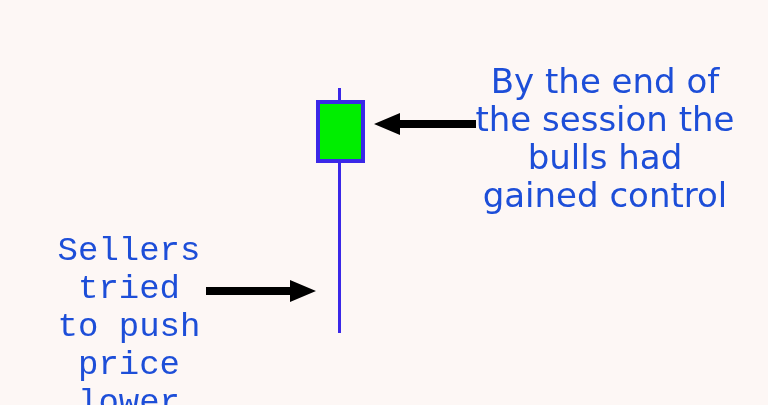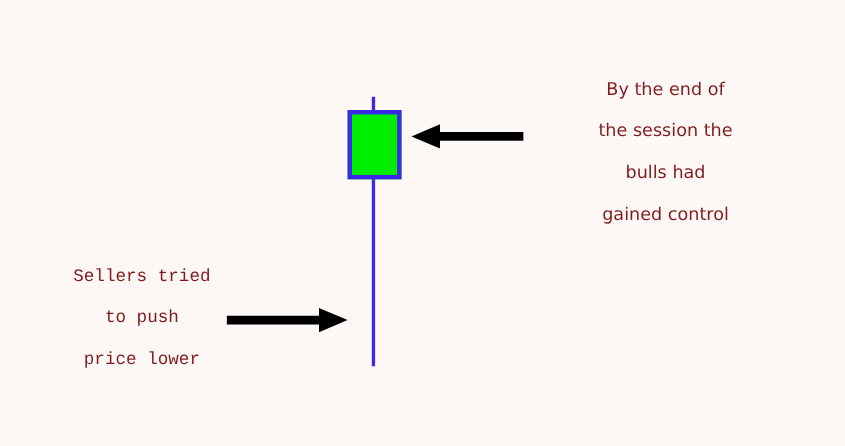--- a/index.html
+++ b/index.html
@@ -44,22 +44,22 @@
     width: 49px;
     height: 63px;
     box-sizing: border-box;
     background: #00ee00;
     border: 4px solid #3b28e8;
   }
 
   
   .annotation {
     position: absolute;
-    color: #7f1d1d;
-    font-size: 16px;
+    color: #1d4ed8;
+    font-size: 34px;
     line-height: 38px;
     text-align: center;
     white-space: pre-line;
     letter-spacing: 0px;
   }
   #annotation-right {
     left: 465px;
     top: 62px;
     width: 280px;
   }

